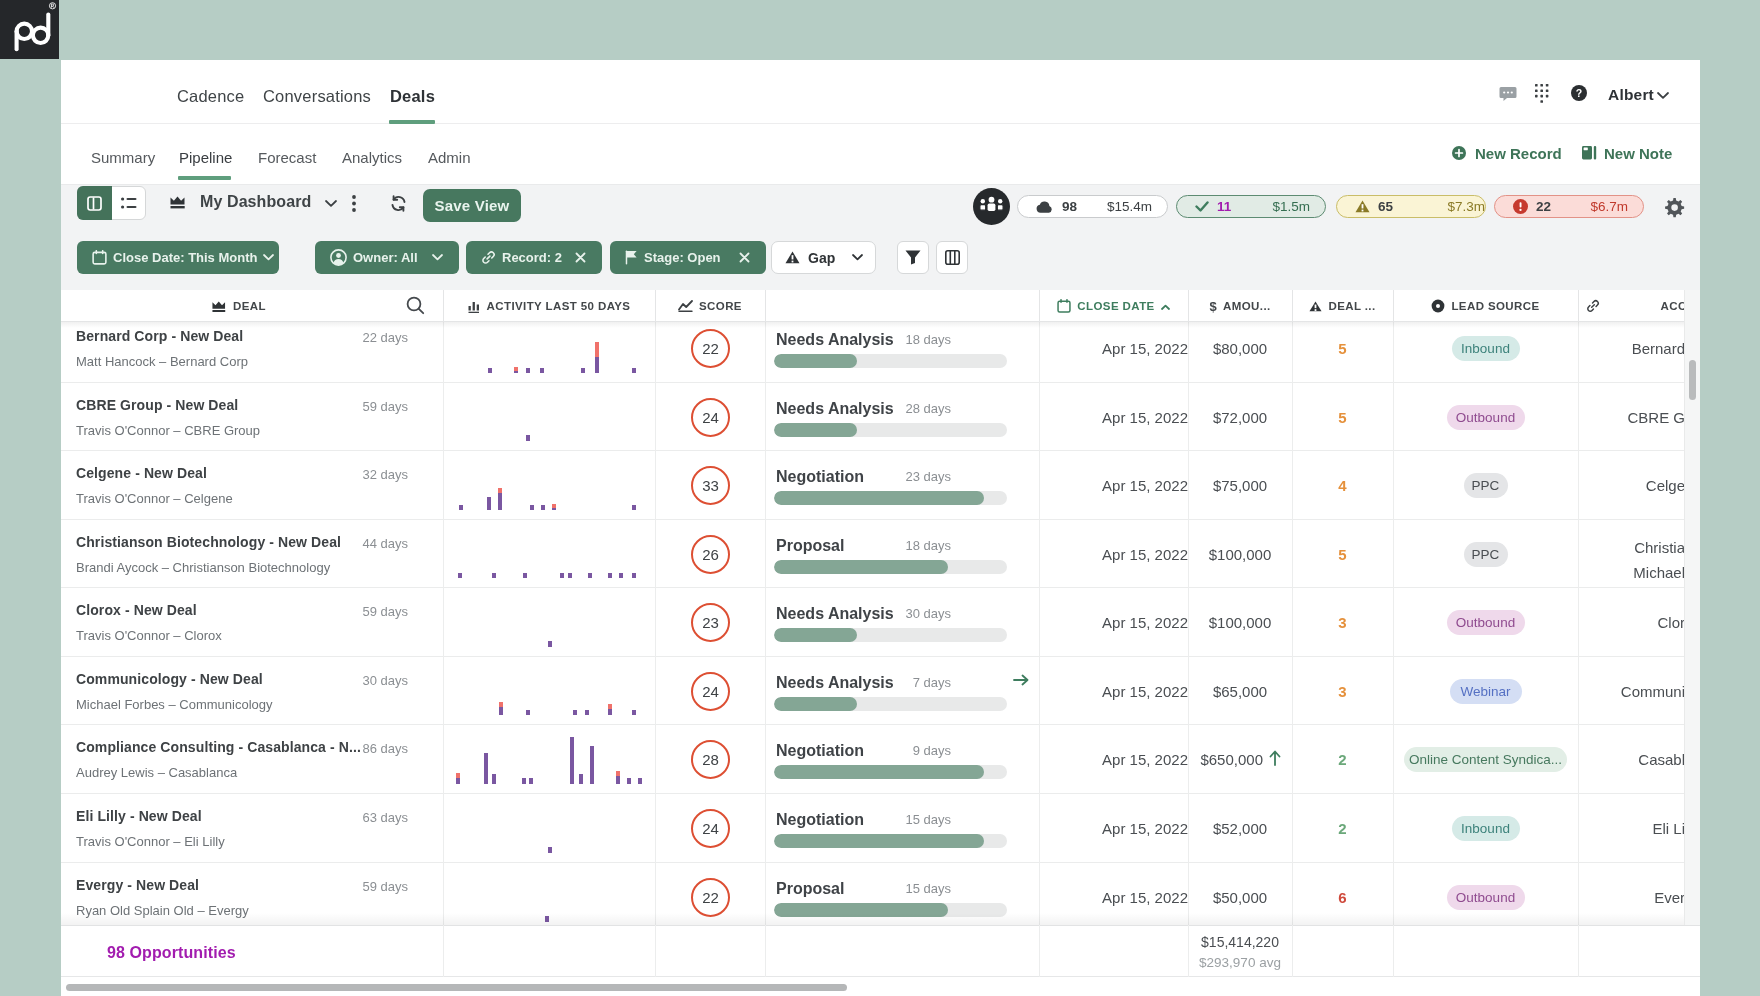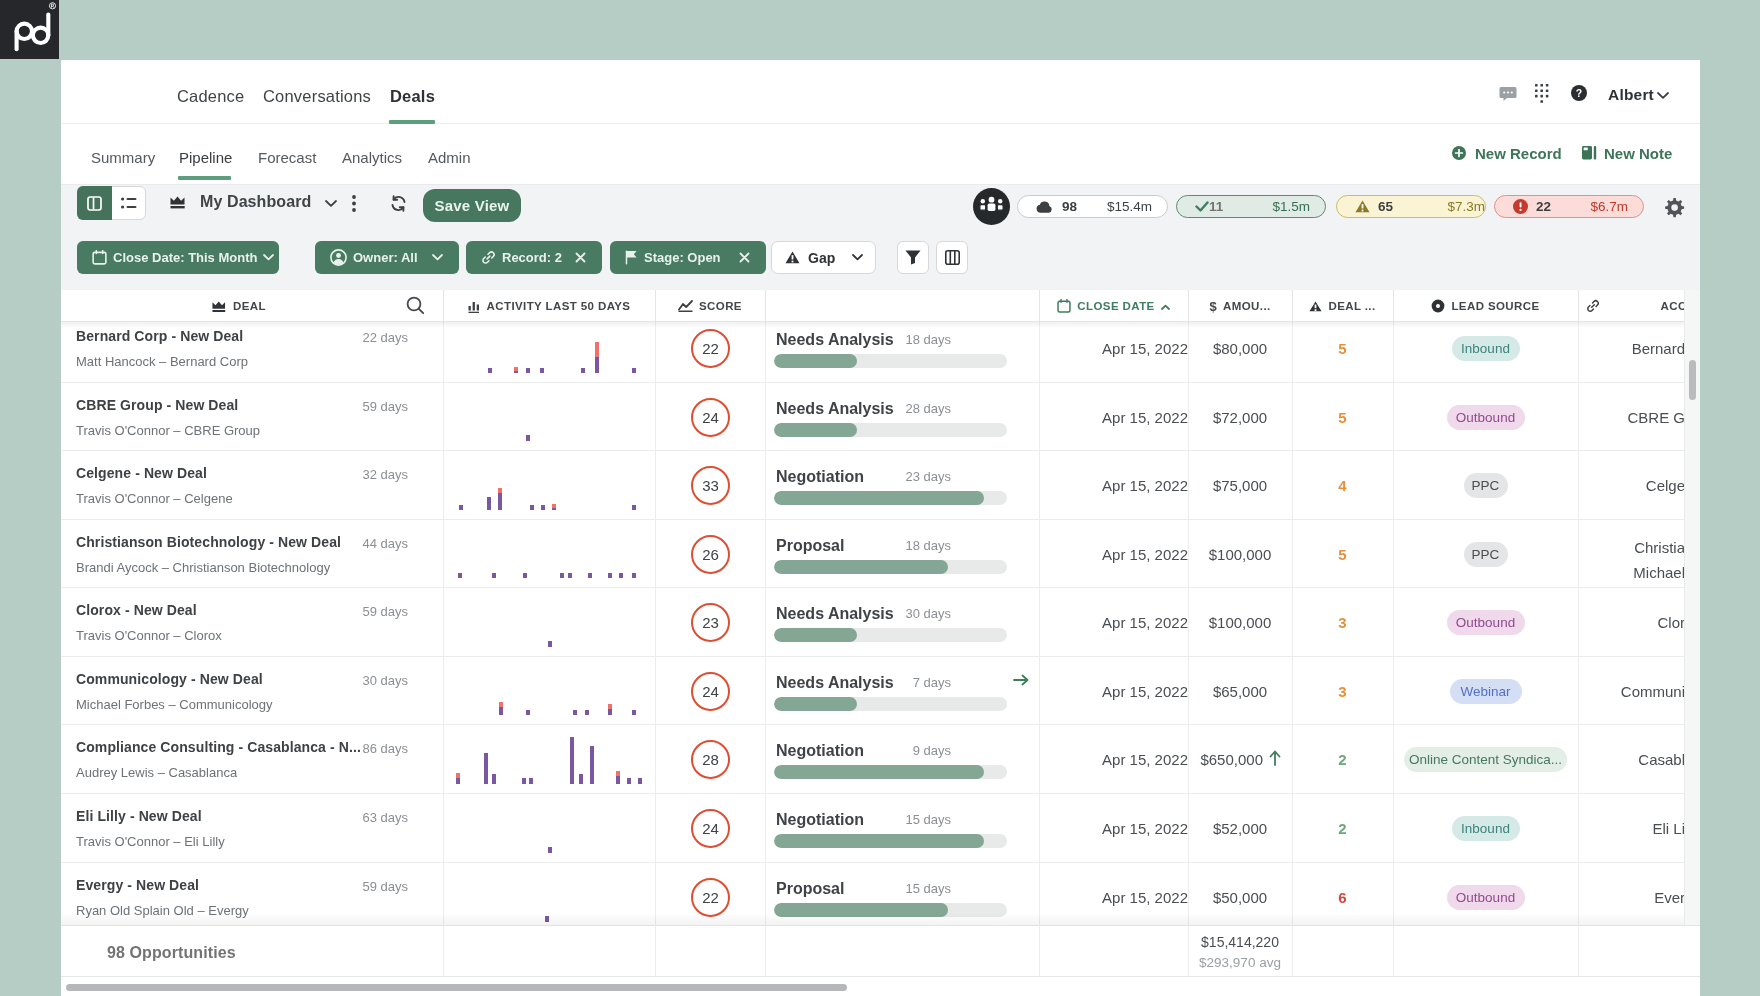--- a/index.html
+++ b/index.html
@@ -146,21 +146,21 @@
       </svg>
     </div>
 <div class="abs" style="left:329px;top:135px">
       <svg width="17" height="17" viewBox="0 0 17 17" style="">
         <path d="M14.5 7A6 6 0 0 0 3.6 4.6" stroke="#3c4043" stroke-width="1.9" fill="none" stroke-linecap="round"></path>
         <path d="M3.6 1.2v3.6h3.6" fill="none" stroke="#3c4043" stroke-width="1.9" stroke-linecap="round" stroke-linejoin="round"></path>
         <path d="M2.5 10a6 6 0 0 0 10.9 2.4" stroke="#3c4043" stroke-width="1.9" fill="none" stroke-linecap="round"></path>
         <path d="M13.4 15.8v-3.6H9.8" fill="none" stroke="#3c4043" stroke-width="1.9" stroke-linecap="round" stroke-linejoin="round"></path>
       </svg>
     </div>
-<div class="abs" style="left:362px;top:129px;width:98px;height:33px;background:#47785f;border-radius:12px;display:flex;align-items:center;justify-content:center;color:#e9f4ee;font-size:15px;font-weight:bold;letter-spacing:.2px">Save View</div>
+<div class="abs" style="left:362px;top:129px;width:98px;height:33px;background:#47785f;border-radius:7px;display:flex;align-items:center;justify-content:center;color:#e9f4ee;font-size:15px;font-weight:bold;letter-spacing:.2px">Save View</div>
 <div class="abs" style="left:912px;top:128px">
       <svg width="37" height="37" viewBox="0 0 37 37" style="">
         <circle cx="18.5" cy="18.5" r="18.5" fill="#26292c"></circle>
         <circle cx="18.5" cy="11.7" r="2.9" fill="#fff"></circle>
         <rect x="14.6" y="15.6" width="7.8" height="7.3" rx="1.6" fill="#fff"></rect>
         <circle cx="9.8" cy="13.3" r="2.2" fill="#fff"></circle>
         <rect x="6.9" y="16.6" width="5.8" height="5.6" rx="1.3" fill="#fff" stroke="#26292c" stroke-width="1.2"></rect>
         <circle cx="27.2" cy="13.3" r="2.2" fill="#fff"></circle>
         <rect x="24.3" y="16.6" width="5.8" height="5.6" rx="1.3" fill="#fff" stroke="#26292c" stroke-width="1.2"></rect>
       </svg>
@@ -173,21 +173,21 @@
       </span>
       <span style="margin-left:8px;color:#3c4043;font-weight:bold">98</span>
       <span style="margin-left:auto;margin-right:15px;color:#3c4043">$15.4m</span>
     </div>
 <div class="pillstat" style="left:1115px;width:150px;background:#e1ebe5;border:1.2px solid #5d8b72">
       <span style="margin-left:18px;display:flex">
         <svg width="14" height="11" viewBox="0 0 14 11" style="">
           <path d="M1.5 5.5l4 4L12.5 1.5" stroke="#3e7d5e" stroke-width="2.4" fill="none" stroke-linecap="round" stroke-linejoin="round"></path>
         </svg>
       </span>
-      <span style="color:#737373;font-weight:bold">11</span>
+      <span style="margin-left:8px;color:#a21caf;font-weight:bold">11</span>
       <span style="margin-left:auto;margin-right:15px;color:#356e51">$1.5m</span>
     </div>
 <div class="pillstat" style="left:1275px;width:150px;background:#faf4d5;border:1.2px solid #c9bd68">
       <span style="margin-left:18px;display:flex">
         <svg width="15" height="13" viewBox="0 0 15 13" style="">
           <path d="M7.5 0.5L14.5 12.2H0.5z" fill="#8a7a26"></path>
           <rect x="6.6" y="4.16" width="1.8" height="4.29" fill="#fff"></rect>
           <rect x="6.6" y="9.62" width="1.8" height="1.8" fill="#fff"></rect>
         </svg>
       </span>
@@ -598,21 +598,21 @@
 <div class="abs" style="left:1127px;top:0;width:1px;height:603px;background:#eceded"></div>
 <div class="abs" style="left:1231px;top:0;width:1px;height:603px;background:#eceded"></div>
 <div class="abs" style="left:1332px;top:0;width:1px;height:603px;background:#eceded"></div>
 <div class="abs" style="left:1517px;top:0;width:1px;height:603px;background:#eceded"></div>
 </div>
 <div class="abs" style="left:0;top:262px;width:1639px;height:6px;background:linear-gradient(rgba(0,0,0,.06),rgba(0,0,0,0))"></div>
 <div class="abs" style="left:0;top:853px;width:1639px;height:12px;background:linear-gradient(rgba(0,0,0,0),rgba(0,0,0,.05))"></div>
 <div class="abs" style="left:1623px;top:230px;width:16px;height:687px;background:#f5f6f6;border-left:1px solid #e9eaea"></div>
 <div class="abs" style="left:1628px;top:300px;width:7px;height:40px;background:#b9bbbc;border-radius:4px"></div>
 <div class="abs" style="left:0;top:865px;width:1639px;height:52px;background:#fff;border-top:1px solid #e2e3e4;border-bottom:1px solid #e6e7e8"></div>
-<div class="abs" style="left:46px;top:884px;font-size:16px;font-weight:bold;color:#737373;letter-spacing:.1px">98 Opportunities</div>
+<div class="abs" style="left:46px;top:884px;font-size:16px;font-weight:bold;color:#a21caf;letter-spacing:.1px">98 Opportunities</div>
 <div class="abs" style="left:1127px;width:104px;top:874px;font-size:14px;color:#4a4e52;text-align:center">$15,414,220</div>
 <div class="abs" style="left:1127px;width:104px;top:895px;font-size:13.5px;color:#9ba0a3;text-align:center">$293,970 avg</div>
 <div class="fdiv" style="left:382px"></div>
 <div class="fdiv" style="left:594px"></div>
 <div class="fdiv" style="left:704px"></div>
 <div class="fdiv" style="left:978px"></div>
 <div class="fdiv" style="left:1127px"></div>
 <div class="fdiv" style="left:1231px"></div>
 <div class="fdiv" style="left:1332px"></div>
 <div class="fdiv" style="left:1517px"></div>

